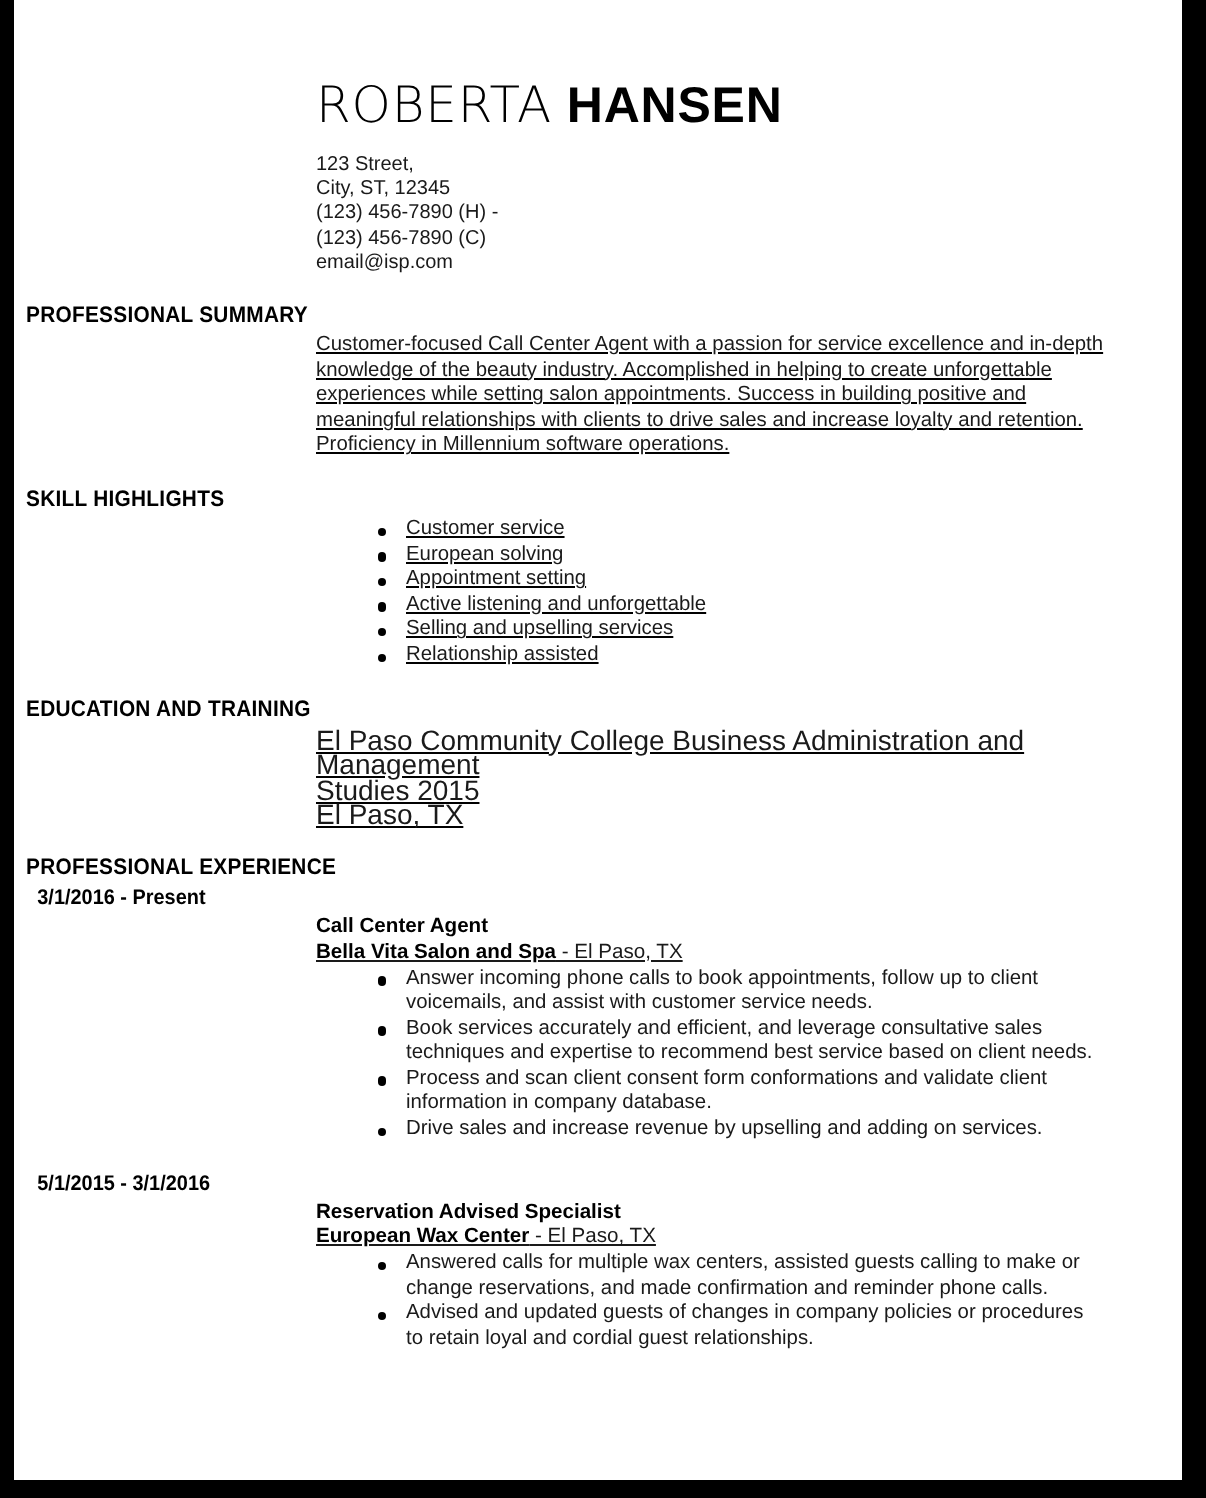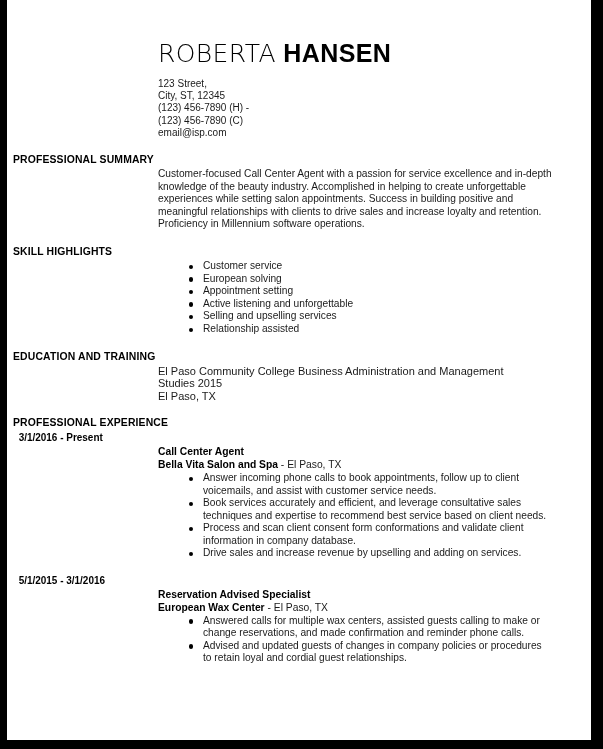--- a/index.html
+++ b/index.html
@@ -77,20 +77,21 @@
     font-stretch: condensed;
     transform: scaleX(0.93);
     transform-origin: left center;
     white-space: nowrap;
     margin-bottom: 3px;
   }
 
   .section-body {
     margin-left: 145px;
     padding-right: 30px;
+    text-decoration: underline;
   }
 
   .para {
     font-size: 10.2px;
     line-height: 12.6px;
     color: #1a1a1a;
     text-align: left;
   }
 
   
@@ -114,21 +115,21 @@
     left: 0px;
     top: 4.6px;
     width: 4.4px;
     height: 4.4px;
     border-radius: 50%;
     background: #000000;
   }
 
   
   .edu-line {
-    font-size: 11px;
+    font-size: 14px;
     line-height: 12.6px;
     color: #1a1a1a;
   }
 
   
   .exp-entry {
     position: relative;
     margin-top: 2px;
   }
   .exp-dates {
@@ -150,20 +151,21 @@
   .exp-title {
     font-weight: bold;
     font-size: 10.3px;
     line-height: 12.8px;
     color: #000000;
   }
   .exp-company-line {
     font-size: 10.3px;
     line-height: 12.8px;
     color: #1a1a1a;
+    text-decoration: underline;
   }
   .exp-company {
     font-weight: bold;
     color: #000000;
   }
   .exp-location { font-weight: normal; }
 
   .exp-bullets { margin-top: 4px; }
   .spacer-12 { height: 12px; }
 </style>

